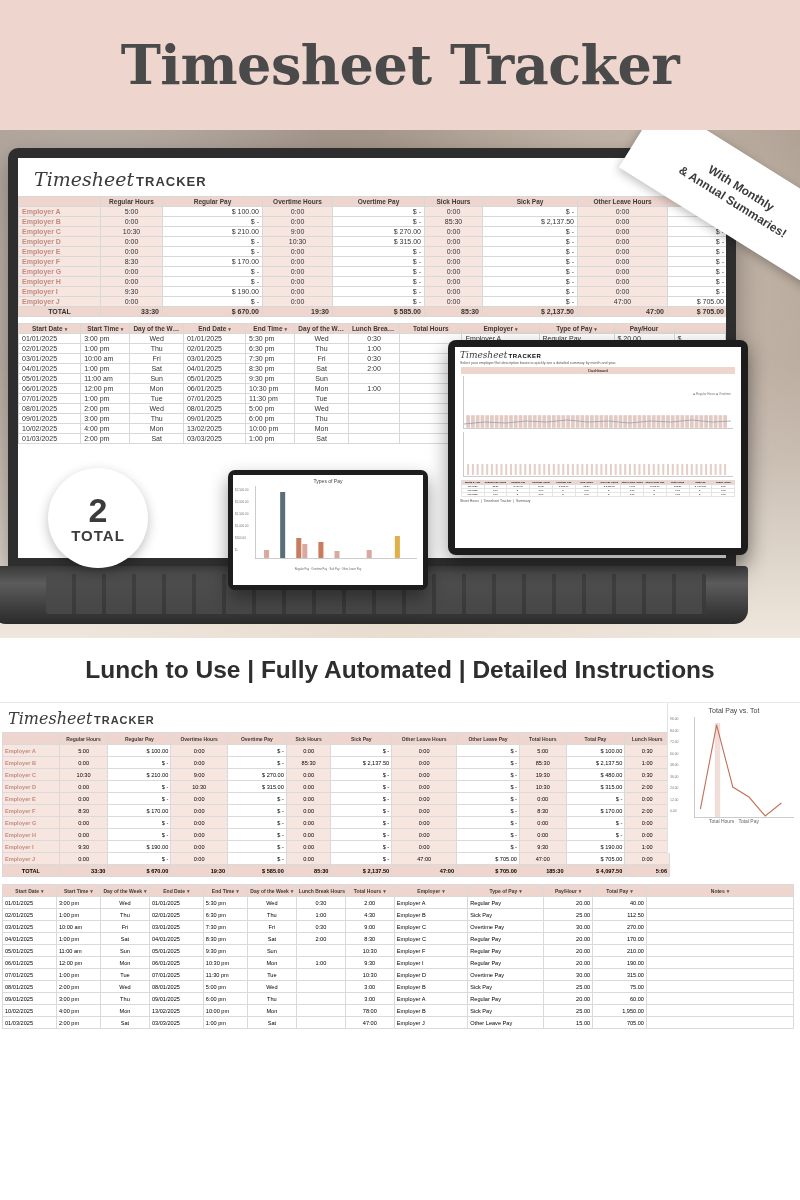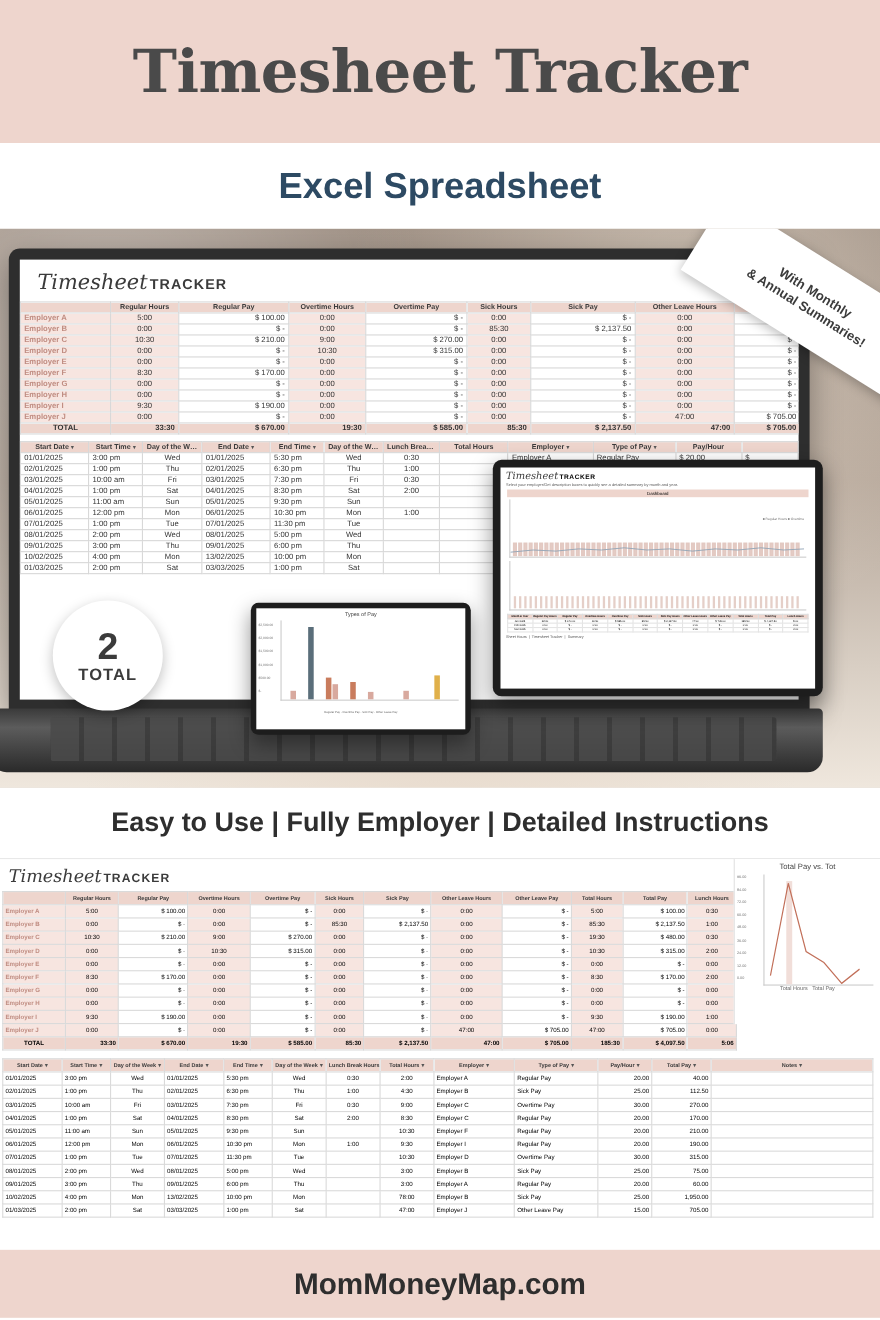--- a/index.html
+++ b/index.html
@@ -169,23 +169,20 @@
 </style>
 </head>
 <body>
 
 <div class="page">
 
   <div class="title-band">
     <h1>Timesheet Tracker</h1>
   </div>
 
-  <div class="subtitle-band">
-    <h2>Excel Spreadsheet</h2>
-  </div>
 
   <div class="hero">
     <div class="blurbg"></div>
 
     <div class="laptop">
       <div class="screen">
         <div class="ss">
           <div class="ss-brand">
             <span class="b1">Timesheet</span>
             <span class="b2">TRACKER</span>
@@ -784,21 +781,21 @@
       <div>&amp; Annual Summaries!</div>
     </div>
 
     <div class="badge">
       <div class="n">2</div>
       <div class="t">TOTAL</div>
     </div>
   </div>
 
   <div class="tagline">
-    <span>Easy to Use | Fully Employer | Detailed Instructions</span>
+    <span>Lunch to Use | Fully Automated | Detailed Instructions</span>
   </div>
 
   <div class="bottom">
     <div class="bsheet">
       <div class="ss-brand">
         <span class="b1">Timesheet</span>
         <span class="b2">TRACKER</span>
       </div>
 
       <table class="bgrid" style="width:668px;margin-left:2px;">
@@ -1215,16 +1212,13 @@
         </svg>
       </div>
       <div class="chart-legend">
         <span>Total Hours</span>
         &nbsp;
         <span>Total Pay</span>
       </div>
     </div>
   </div>
 
-  <div class="footer">
-    <span>MomMoneyMap.com</span>
-  </div>
 </div>
 
 </body></html>

